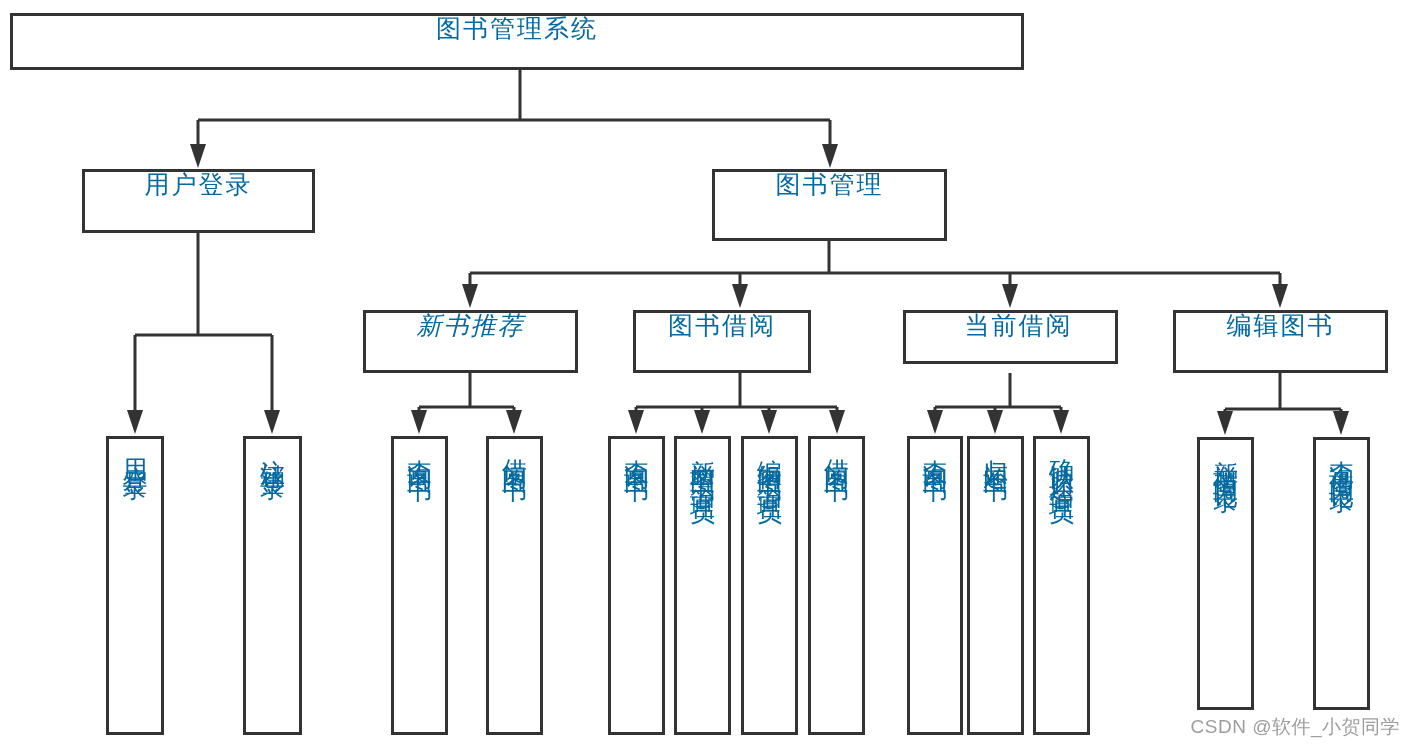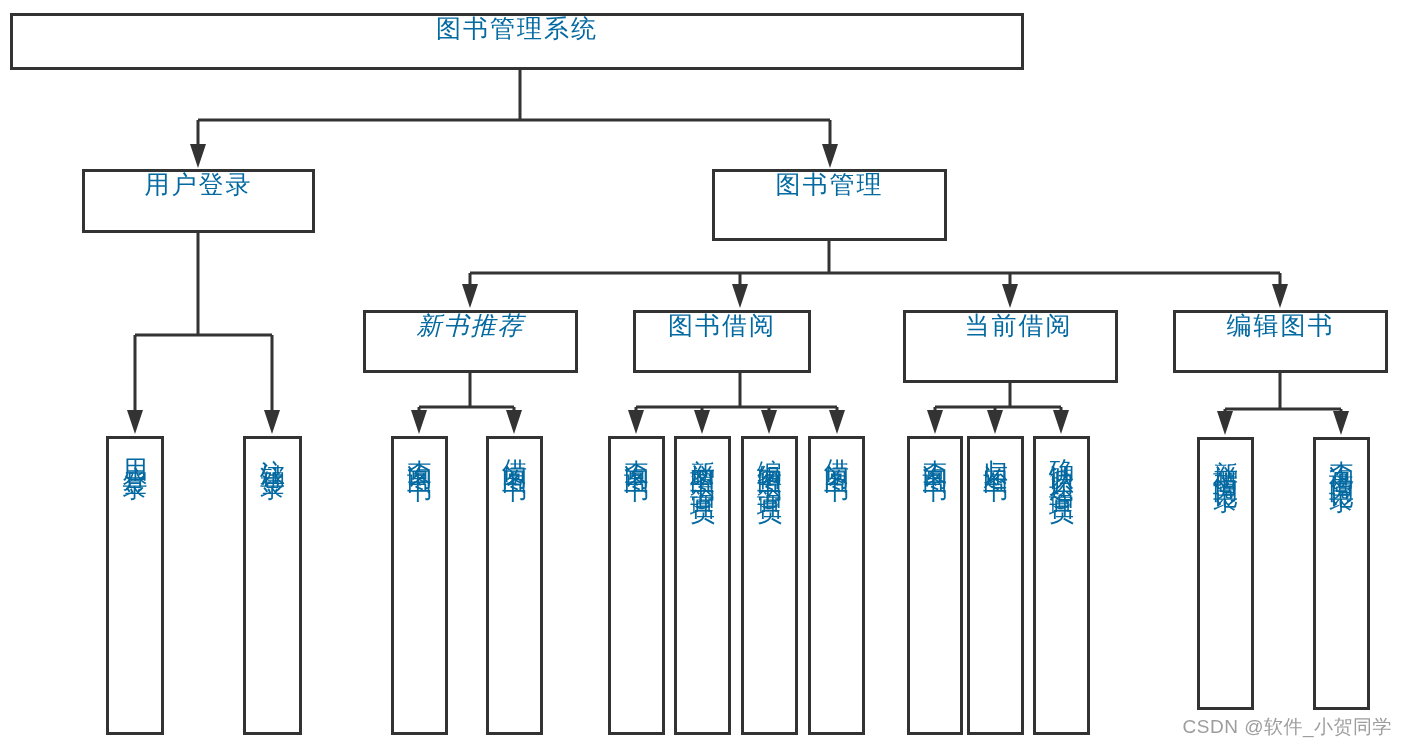--- a/index.html
+++ b/index.html
@@ -45,40 +45,40 @@
     letter-spacing: 6px;
     line-height: 1;
     white-space: nowrap;
   }
   
   .n-root          { left: 10px;   top: 13px;  width: 1014px; height: 57px; }
   .n-user-login    { left: 82px;   top: 169px; width: 233px;  height: 64px; }
   .n-book-mgmt     { left: 712px;  top: 169px; width: 235px;  height: 72px; }
   .n-new-book      { left: 363px;  top: 310px; width: 215px;  height: 63px; font-style: italic; }
   .n-book-borrow   { left: 633px;  top: 310px; width: 178px;  height: 63px; }
-  .n-cur-borrow    { left: 903px;  top: 310px; width: 215px;  height: 73px; padding-left: 16px; }
+  .n-cur-borrow    { left: 903px;  top: 310px; width: 215px;  height: 54px; padding-left: 16px; }
   .n-borrow-rec    { left: 1173px; top: 310px; width: 215px;  height: 63px; }
 
   .l-user-login    { left: 106px;  top: 436px; width: 58px; height: 299px; }
   .l-logout        { left: 243px;  top: 436px; width: 59px; height: 299px; }
   .l-query-1       { left: 391px;  top: 436px; width: 57px; height: 299px; }
   .l-borrow-1      { left: 486px;  top: 436px; width: 57px; height: 299px; }
   .l-query-2       { left: 608px;  top: 436px; width: 57px; height: 299px; }
   .l-add-book      { left: 674px;  top: 436px; width: 57px; height: 299px; }
   .l-edit-book     { left: 741px;  top: 436px; width: 57px; height: 299px; }
   .l-borrow-2      { left: 808px;  top: 436px; width: 57px; height: 299px; }
   .l-query-3       { left: 907px;  top: 436px; width: 56px; height: 299px; }
   .l-return        { left: 967px;  top: 436px; width: 57px; height: 299px; }
   .l-confirm       { left: 1033px; top: 436px; width: 57px; height: 299px; }
   .l-add-rec       { left: 1197px; top: 437px; width: 57px; height: 273px; }
   .l-query-rec     { left: 1313px; top: 437px; width: 57px; height: 273px; }
 
   .watermark {
     position: absolute;
-    right: 13px;
+    right: 5px;
     top: 714px;
     font-size: 19px;
     letter-spacing: 0.5px;
     color: #9d9d9d;
     white-space: nowrap;
     z-index: 5;
   }
 </style>
 </head>
 <body>

